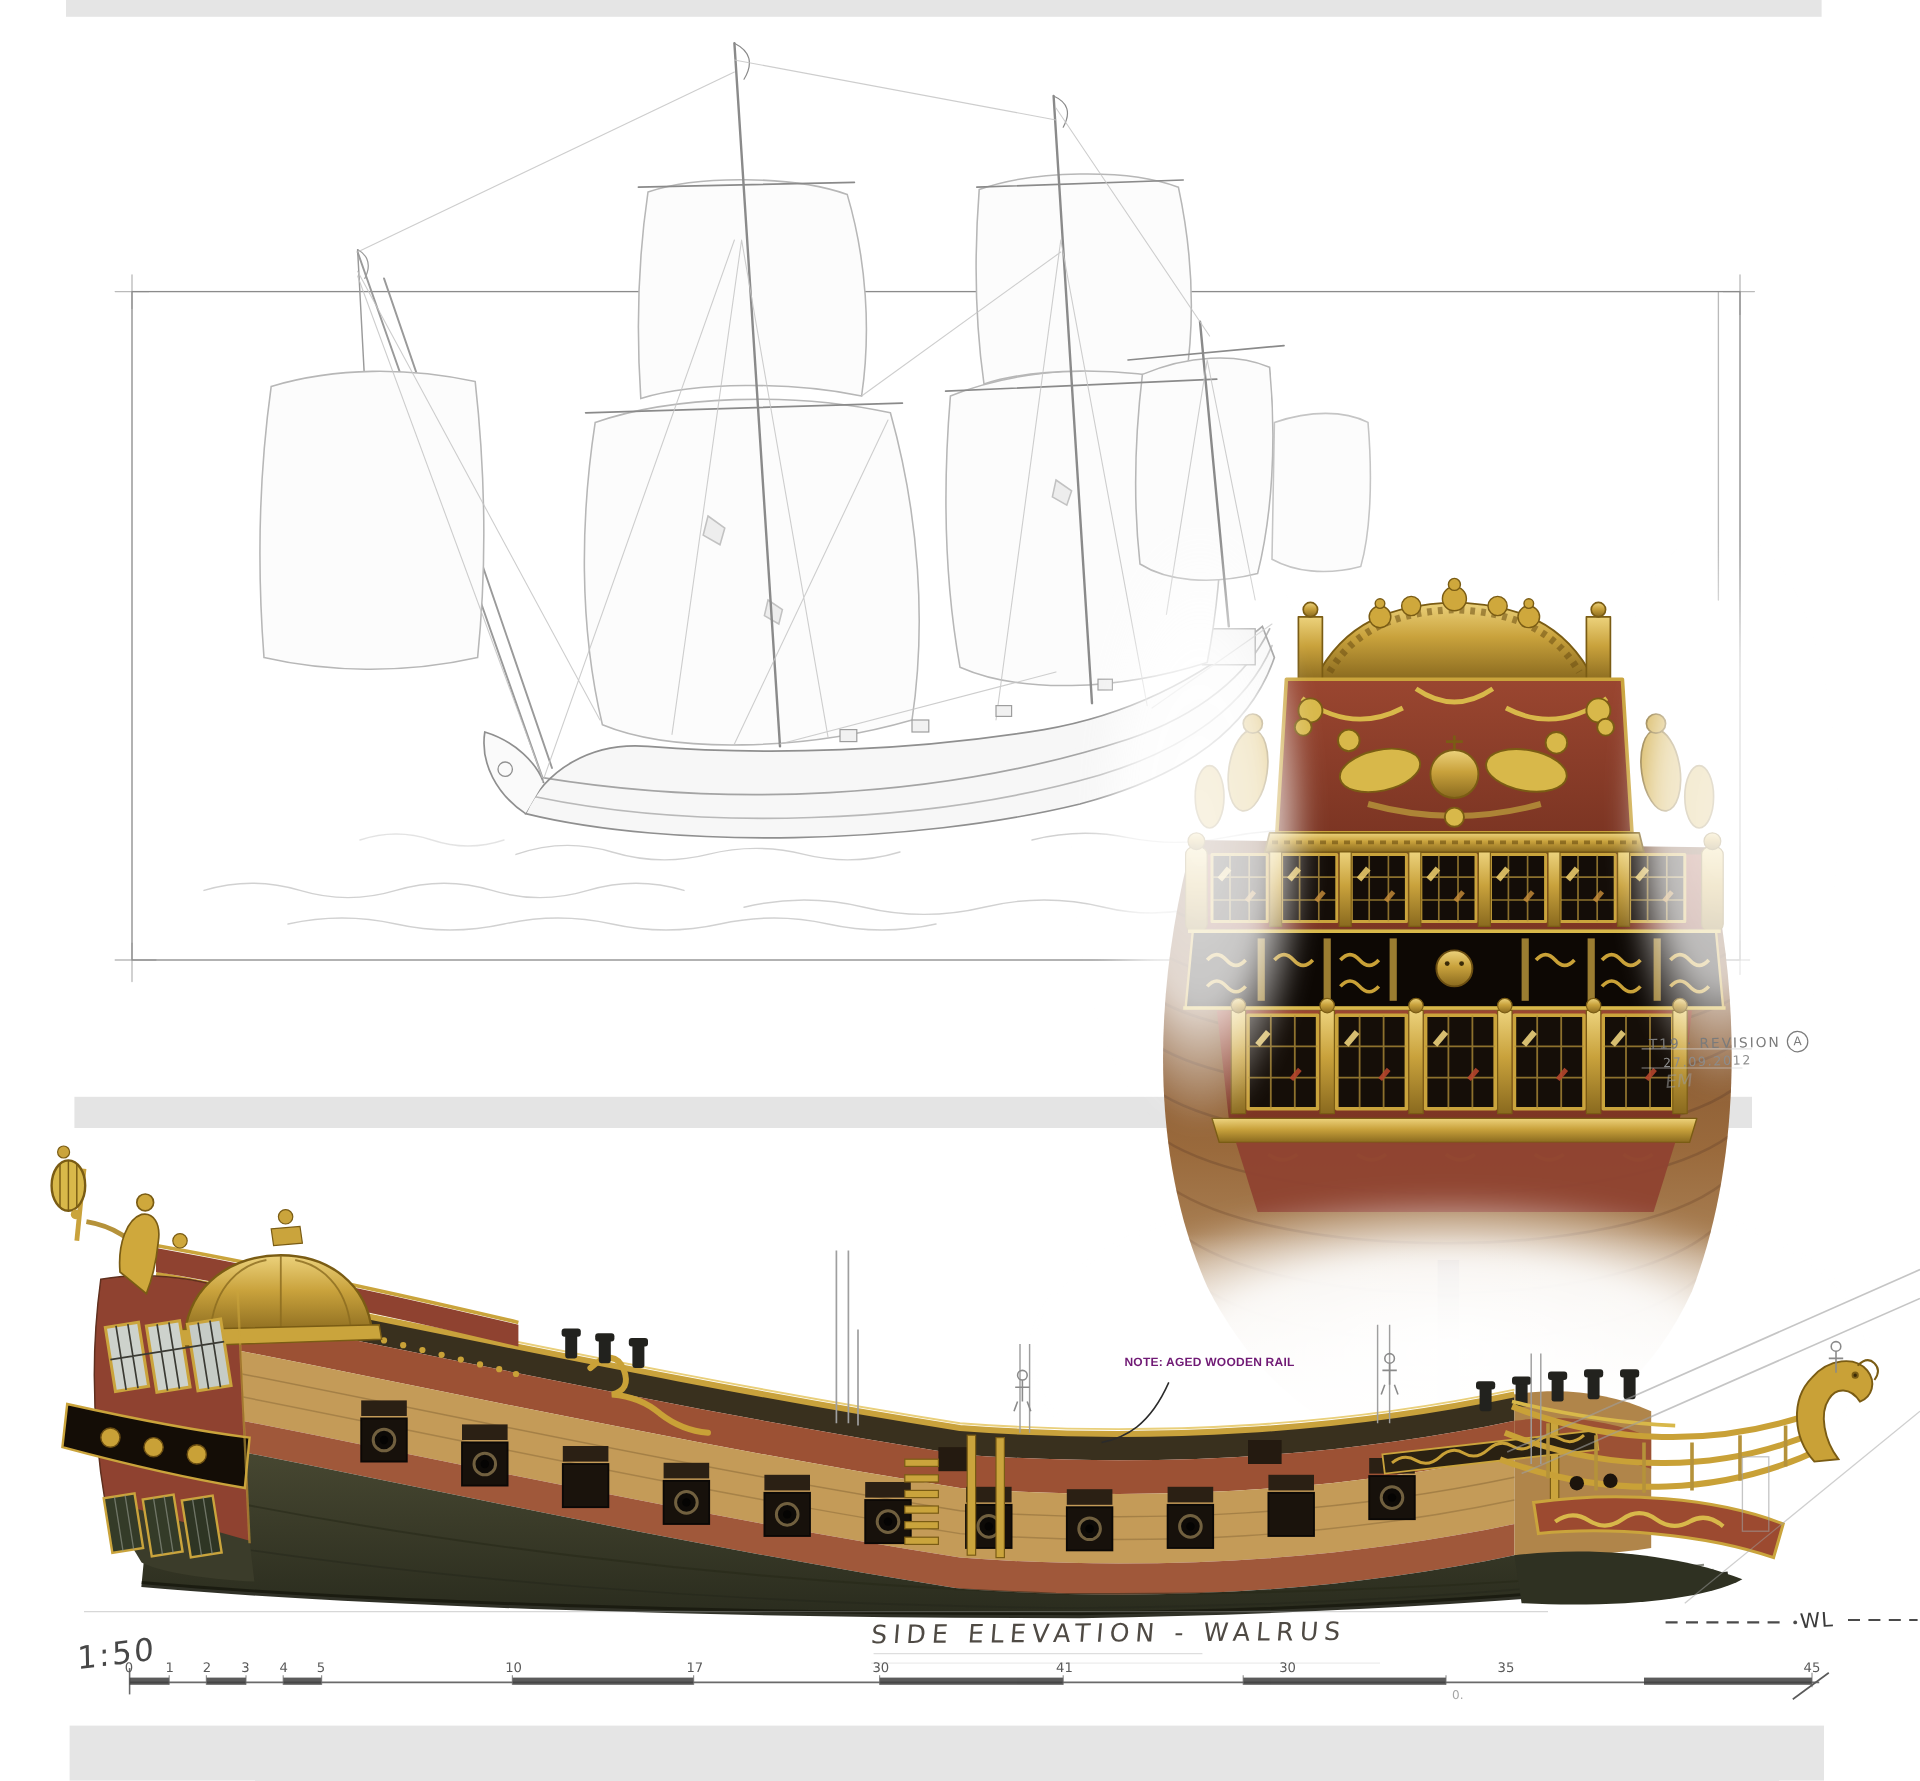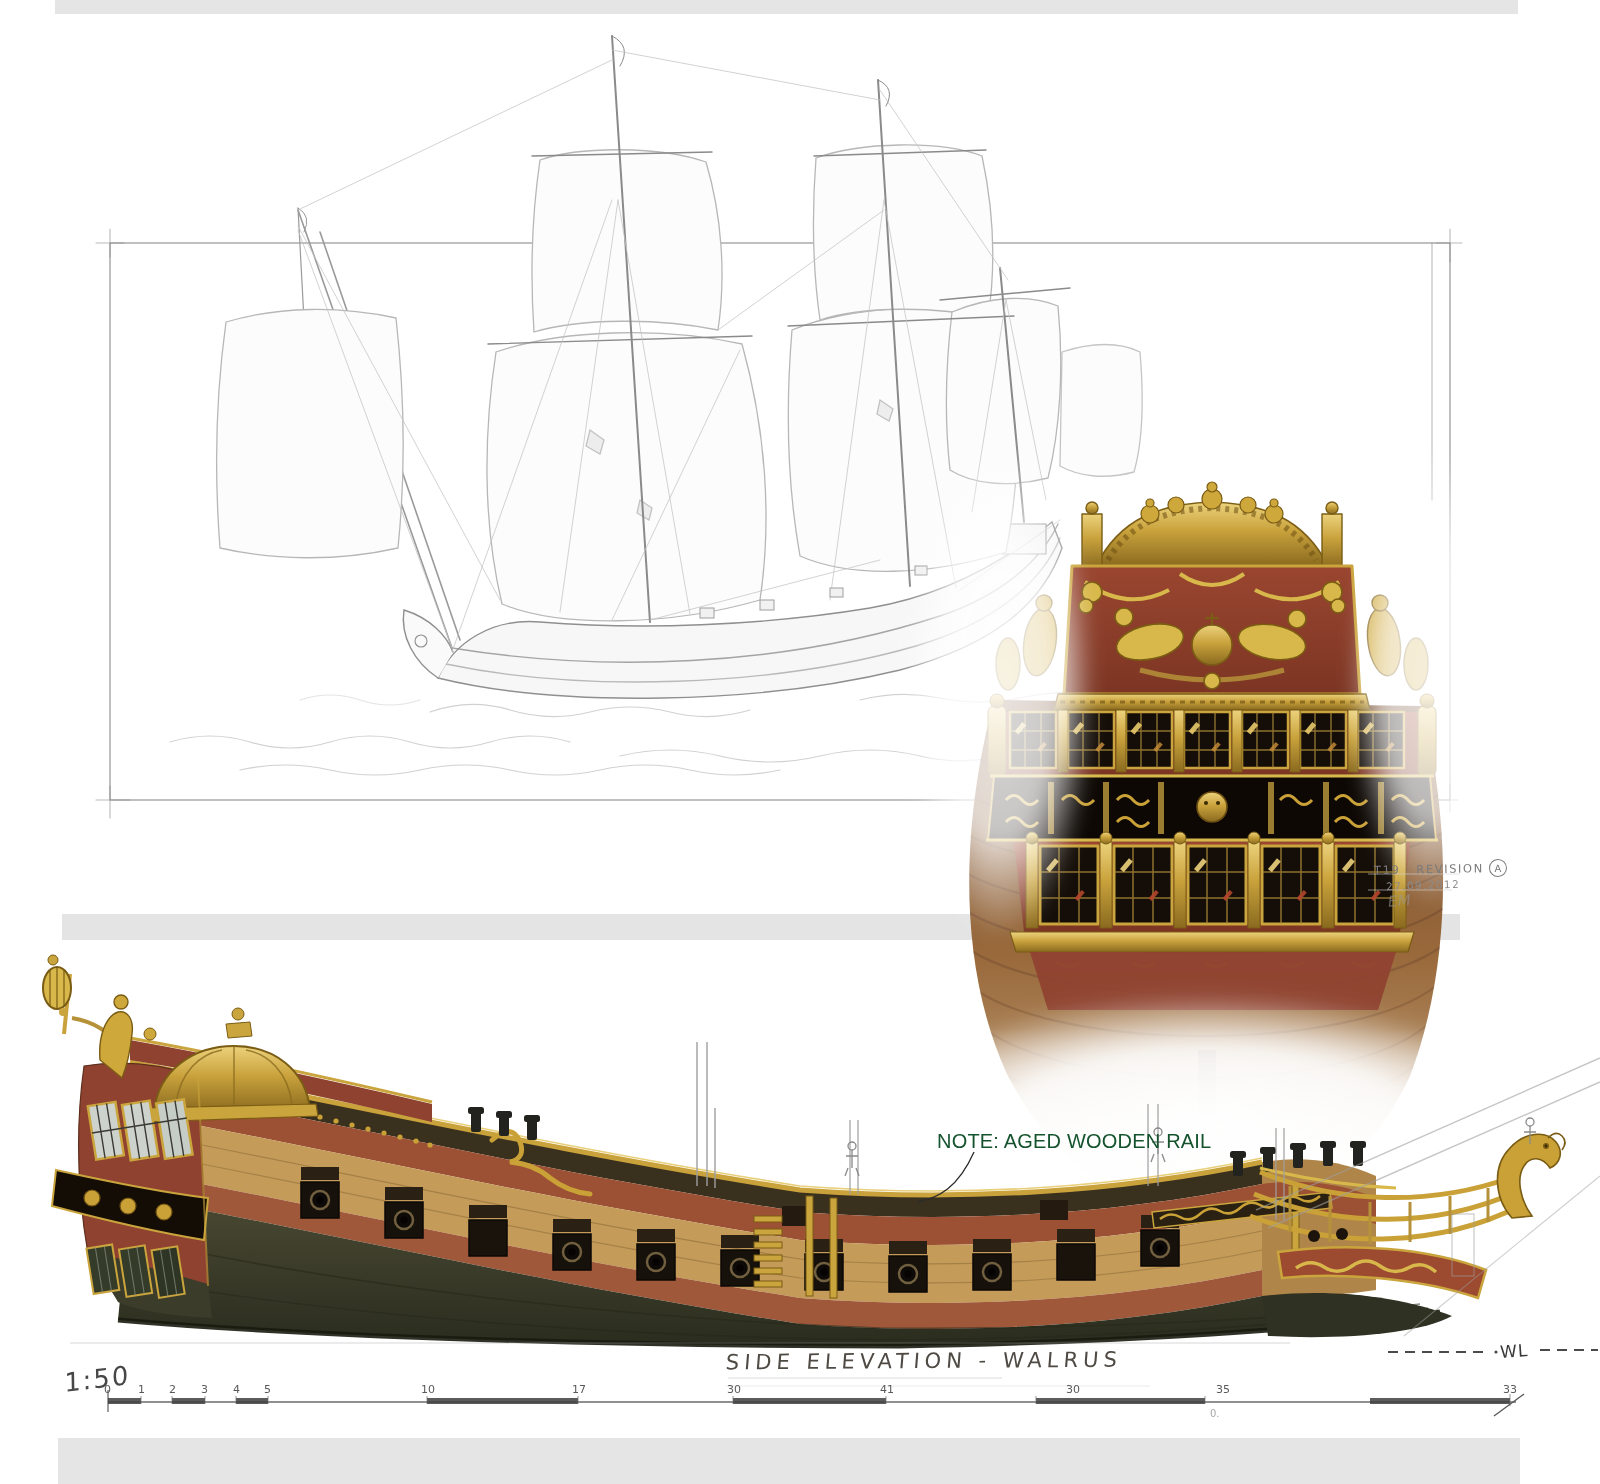--- a/index.html
+++ b/index.html
@@ -5,21 +5,21 @@
   html,body{margin:0;padding:0}
   body{width:1600px;height:1484px;background:#ffffff;position:relative;overflow:hidden;
        font-family:"Liberation Sans",sans-serif}
   .abs{position:absolute}
   svg{display:block}
   .hand{font-family:"DejaVu Sans",sans-serif;color:#4c4c4c}
   .title-hand{font-size:21px;letter-spacing:5px;color:#4f4a44;transform:skewX(-5deg) rotate(-.4deg);white-space:nowrap}
   .scale-hand{font-size:26px;color:#474747;transform:rotate(-7deg) skewX(-6deg);letter-spacing:2px}
   .tick{font-size:11px;color:#5a5a5a;font-family:"DejaVu Sans",sans-serif}
   .stray{font-size:10px;color:#6a6a6a;opacity:.6;font-family:"DejaVu Sans",sans-serif}
-  .note-bold{font-size:20px;font-weight:normal;color:#14532d;letter-spacing:.2px;white-space:nowrap}
+  .note-bold{font-size:10px;font-weight:bold;color:#701a75;letter-spacing:.2px;white-space:nowrap}
   .rev{font-size:11.5px;color:#7b7b7b;letter-spacing:1.6px;white-space:nowrap;display:flex;align-items:center;gap:5px;transform:rotate(-1deg)}
   .rev .circle-a{display:inline-flex;align-items:center;justify-content:center;width:16px;height:16px;
        border:1.4px solid #7b7b7b;border-radius:50%;font-size:10px;letter-spacing:0}
   .rev-date{font-size:10.5px;color:#8c8c8c;letter-spacing:1.4px;transform:rotate(-2deg)}
   .rev-init{font-size:15px;color:#9a9a9a;opacity:.55;transform:skewX(-10deg) rotate(-4deg)}
   .wl-hand{font-size:17px;color:#3a3a3a;letter-spacing:1px;transform:rotate(-4deg)}
 </style>
 </head>
 <body>
 
@@ -500,22 +500,22 @@
   <span class="abs tick" style="left:138px;top:1383px">1</span>
   <span class="abs tick" style="left:169px;top:1383px">2</span>
   <span class="abs tick" style="left:201px;top:1383px">3</span>
   <span class="abs tick" style="left:233px;top:1383px">4</span>
   <span class="abs tick" style="left:264px;top:1383px">5</span>
   <span class="abs tick" style="left:421px;top:1383px">10</span>
   <span class="abs tick" style="left:572px;top:1383px">17</span>
   <span class="abs tick" style="left:727px;top:1383px">30</span>
   <span class="abs tick" style="left:880px;top:1383px">41</span>
   <span class="abs tick" style="left:1066px;top:1383px">30</span>
-  <span class="abs tick" style="left:1216px;top:1383px">35</span>
-  <span class="abs tick" style="left:1503px;top:1383px">33</span>
+  <span class="abs tick" style="left:1248px;top:1383px">35</span>
+  <span class="abs tick" style="left:1503px;top:1383px">45</span>
   <span class="abs stray" style="left:1210px;top:1408px">0.</span>
 </div>
 
 <span class="abs note-bold" style="left:937px;top:1130px">NOTE: AGED WOODEN RAIL</span>
 
 <div class="abs rev hand" style="left:1374px;top:860px">
   <span>T19 · REVISION</span>
   <span class="circle-a">A</span>
 </div>
 <span class="abs rev-date hand" style="left:1386px;top:879px">27.09.2012</span>

